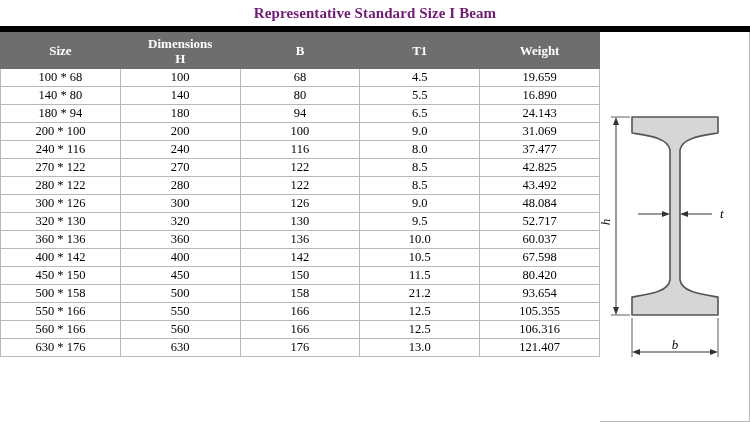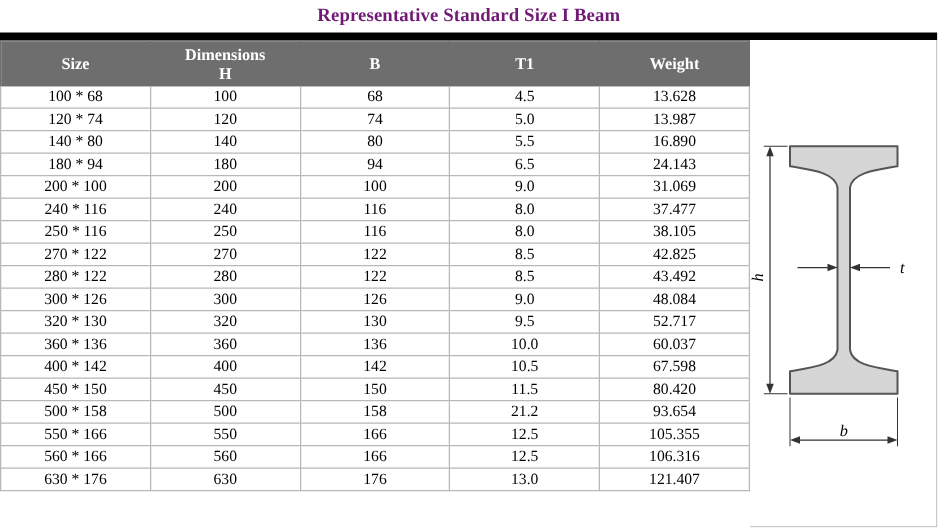--- a/index.html
+++ b/index.html
@@ -119,28 +119,21 @@
             <th>T1</th>
             <th>Weight</th>
           </tr>
         </thead>
         <tbody id="tbody">
             <tr>
               <td>100 * 68</td>
               <td>100</td>
               <td>68</td>
               <td>4.5</td>
-              <td>13.628</td>
-            </tr>
-            <tr>
-              <td>120 * 74</td>
-              <td>120</td>
-              <td>74</td>
-              <td>5.0</td>
-              <td>13.987</td>
+              <td>19.659</td>
             </tr>
             <tr>
               <td>140 * 80</td>
               <td>140</td>
               <td>80</td>
               <td>5.5</td>
               <td>16.890</td>
             </tr>
             <tr>
               <td>180 * 94</td>
@@ -155,27 +148,20 @@
               <td>100</td>
               <td>9.0</td>
               <td>31.069</td>
             </tr>
             <tr>
               <td>240 * 116</td>
               <td>240</td>
               <td>116</td>
               <td>8.0</td>
               <td>37.477</td>
-            </tr>
-            <tr>
-              <td>250 * 116</td>
-              <td>250</td>
-              <td>116</td>
-              <td>8.0</td>
-              <td>38.105</td>
             </tr>
             <tr>
               <td>270 * 122</td>
               <td>270</td>
               <td>122</td>
               <td>8.5</td>
               <td>42.825</td>
             </tr>
             <tr>
               <td>280 * 122</td>

